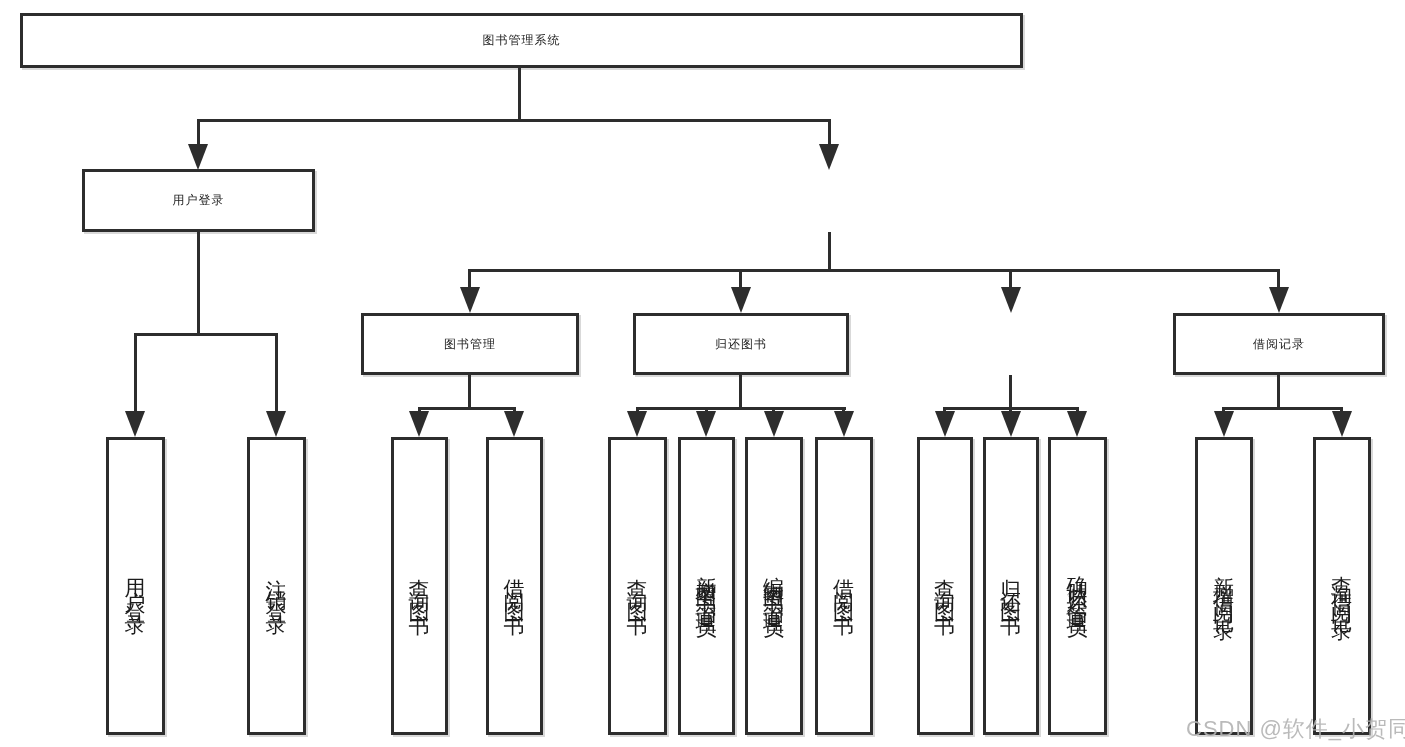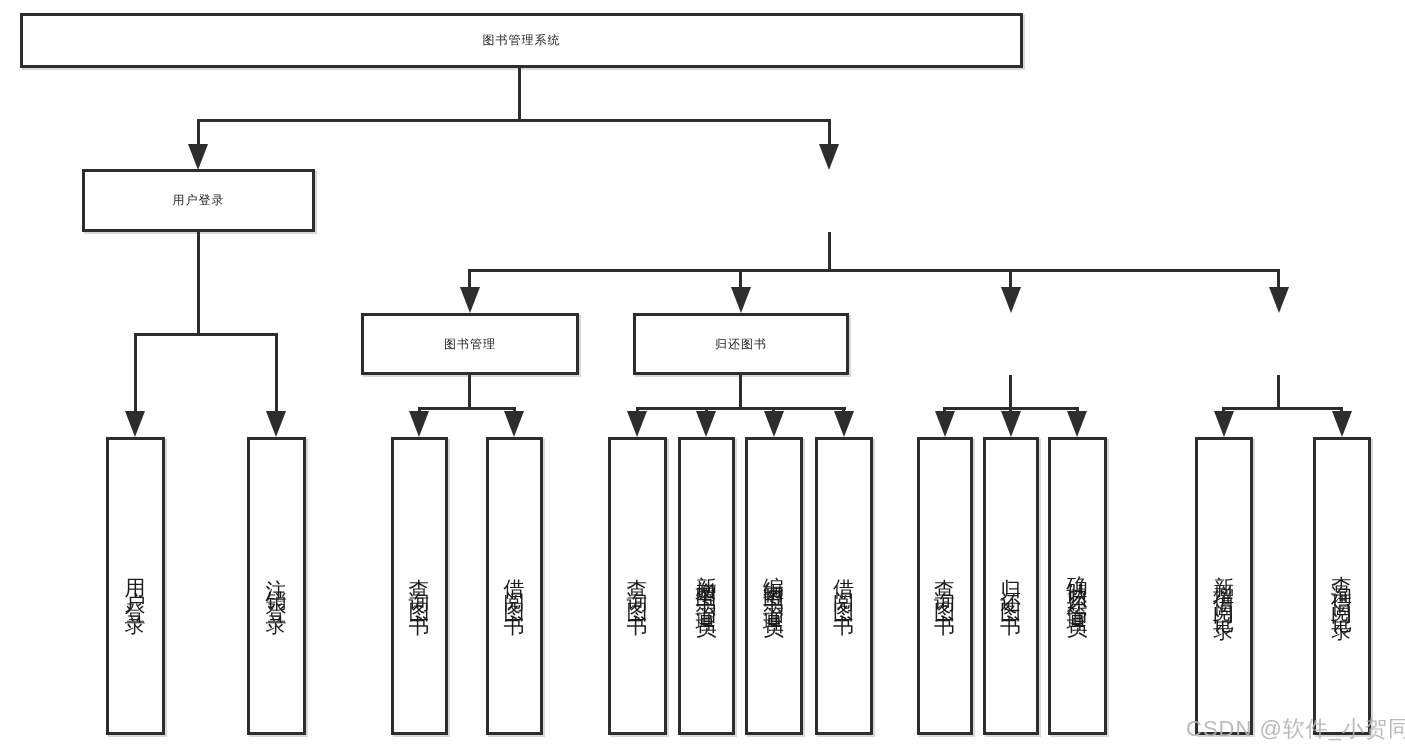--- a/index.html
+++ b/index.html
@@ -62,20 +62,23 @@
     <div class="arr" style="left:731px;top:287px;"></div>
     <div class="arr" style="left:1001px;top:287px;"></div>
     <div class="arr" style="left:1269px;top:287px;"></div>
   </div>
 
   <div class="node" style="left:361px;top:313px;width:218px;height:62px;">
     <span class="hlabel">图书管理</span>
   </div>
   <div class="node" style="left:633px;top:313px;width:216px;height:62px;">
     <span class="hlabel">归还图书</span>
+  </div>
+  <div class="node" style="left:1173px;top:313px;width:212px;height:62px;">
+    <span class="hlabel">借阅记录</span>
   </div>
 
   <div>
     <div class="vl" style="left:468px;top:375px;height:35px;"></div>
     <div class="hl" style="left:418px;top:407px;width:98px;"></div>
     <div class="vl" style="left:418px;top:407px;height:8px;"></div>
     <div class="vl" style="left:513px;top:407px;height:8px;"></div>
     <div class="arr" style="left:409px;top:411px;"></div>
     <div class="arr" style="left:504px;top:411px;"></div>
   </div>

